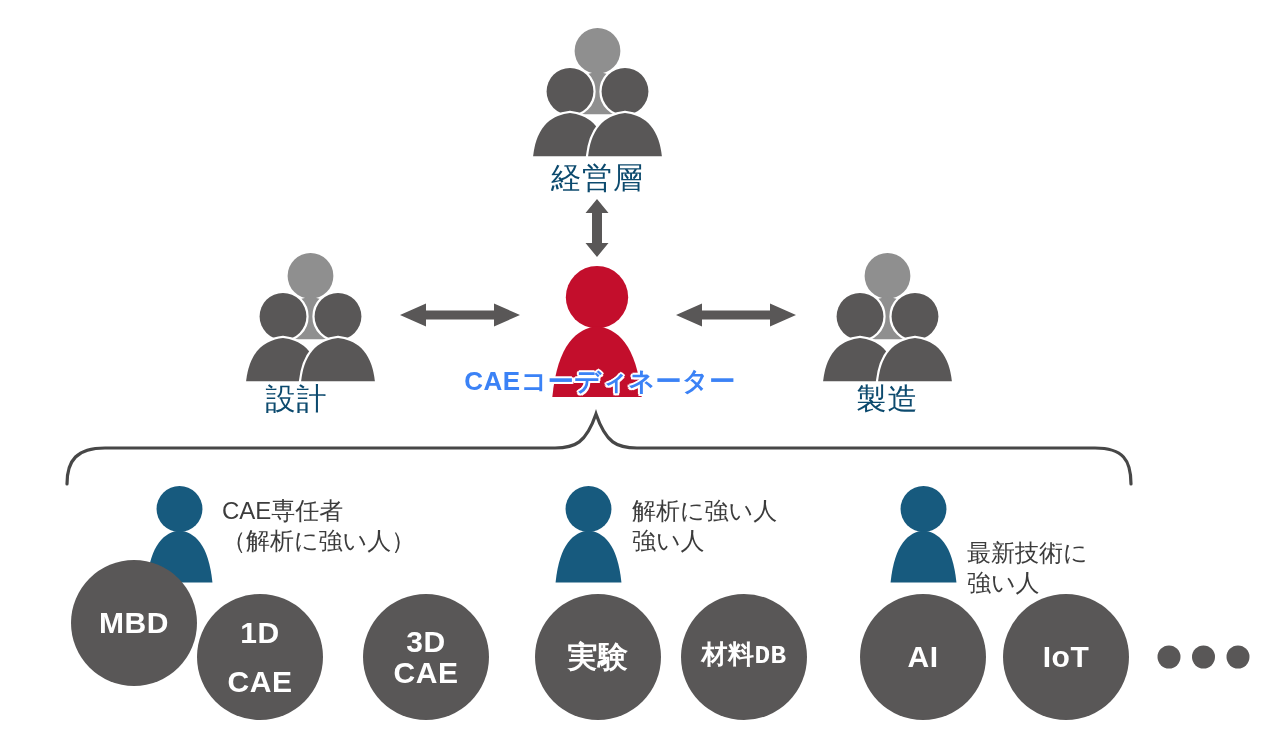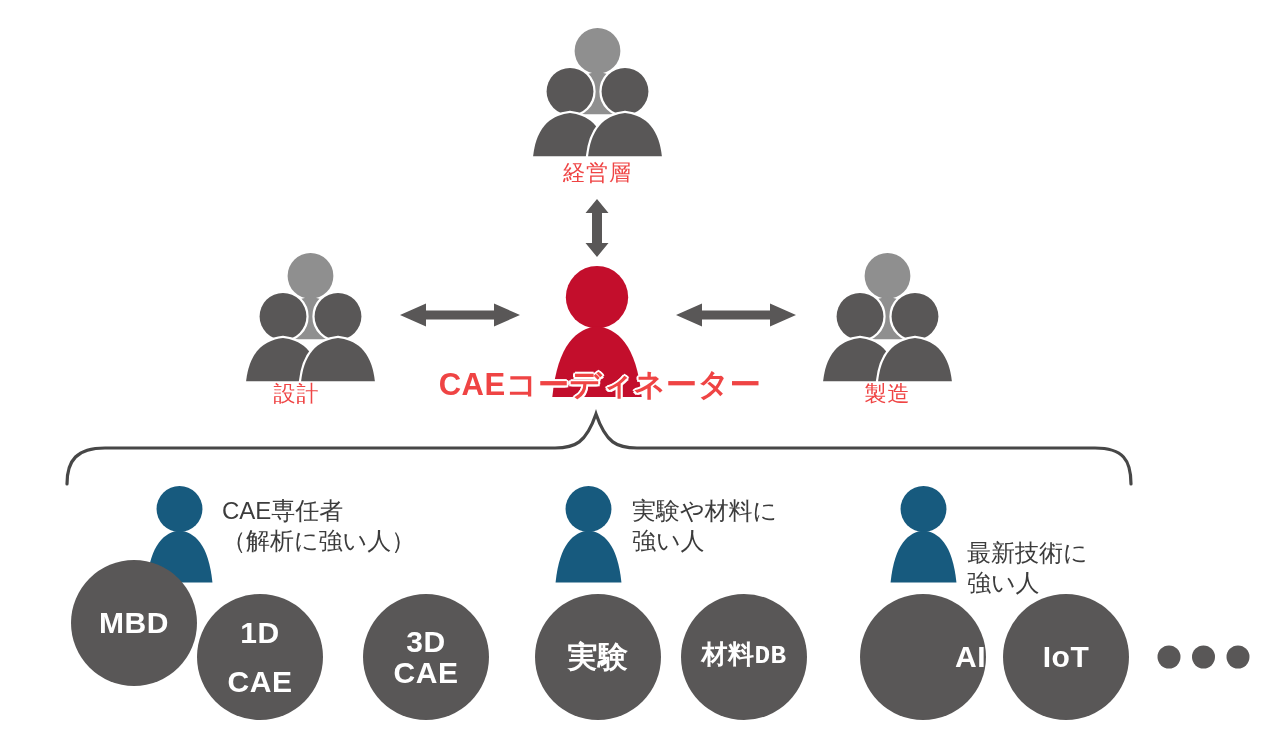--- a/index.html
+++ b/index.html
@@ -3,23 +3,23 @@
 <meta charset="utf-8">
 <style>
   html,body{margin:0;padding:0;background:#fff;}
   .canvas{
     position:relative;width:1280px;height:743px;background:#ffffff;overflow:hidden;
     font-family:"Liberation Sans","DejaVu Sans",sans-serif;
   }
   .abs{position:absolute;}
   svg{display:block;}
   .front-person{stroke:#ffffff;stroke-width:5px;paint-order:stroke;}
-  .lbl{color:#ef4444;font-size:22px;letter-spacing:1px;text-align:center;}
+  .lbl{color:#0c4a6e;font-size:30px;letter-spacing:1px;text-align:center;}
   .coord-label{
-    color:#ef4444;font-size:31px;font-weight:600;letter-spacing:0.5px;text-align:center;
+    color:#3b82f6;font-size:26px;font-weight:600;letter-spacing:0.5px;text-align:center;
     text-shadow:2px 0 0 #fff,-2px 0 0 #fff,0 2px 0 #fff,0 -2px 0 #fff,
                 1.5px 1.5px 0 #fff,-1.5px 1.5px 0 #fff,1.5px -1.5px 0 #fff,-1.5px -1.5px 0 #fff;
   }
   .grp-title{color:#3c3c3c;font-size:24px;line-height:1.25;white-space:nowrap;}
   .circle{
     position:absolute;width:126px;height:126px;border-radius:50%;background:#595757;
     color:#ffffff;display:flex;flex-direction:column;align-items:center;justify-content:center;
     font-weight:bold;font-size:30px;line-height:1.05;text-align:center;letter-spacing:0.5px;
   }
   .circle.sm{font-size:26px;}
@@ -120,42 +120,42 @@
     <span>3D</span>
     <span>CAE</span>
   </div>
 
   <div class="abs" style="left:550px;top:486px;">
     <svg width="77" height="98" viewBox="0 0 100 128">
       <use href="#p-tall" fill="#175a7e"></use>
     </svg>
   </div>
   <div class="abs grp-title" style="left:632px;top:496px;">
-    <div>実験や材料に</div>
+    <div>解析に強い人</div>
     <div>強い人</div>
   </div>
   <div class="circle" style="left:535px;top:594px;">
     <span>実験</span>
     <span></span>
   </div>
   <div class="circle sm" style="left:681px;top:594px;font-family:Liberation Mono, monospace;">
     <span>材料DB</span>
     <span></span>
   </div>
 
   <div class="abs" style="left:885px;top:486px;">
     <svg width="77" height="98" viewBox="0 0 100 128">
       <use href="#p-tall" fill="#175a7e"></use>
     </svg>
   </div>
   <div class="abs grp-title" style="left:967px;top:496px;margin-top:42px;">
     <div>最新技術に</div>
     <div>強い人</div>
   </div>
-  <div class="circle" style="left:860px;top:594px;align-items:flex-end;">
+  <div class="circle" style="left:860px;top:594px;">
     <span>AI</span>
     <span></span>
   </div>
   <div class="circle" style="left:1003px;top:594px;">
     <span>IoT</span>
     <span></span>
   </div>
 
   <div class="abs" style="left:1157px;top:645px;">
     <svg width="94" height="24" viewBox="0 0 94 24">

